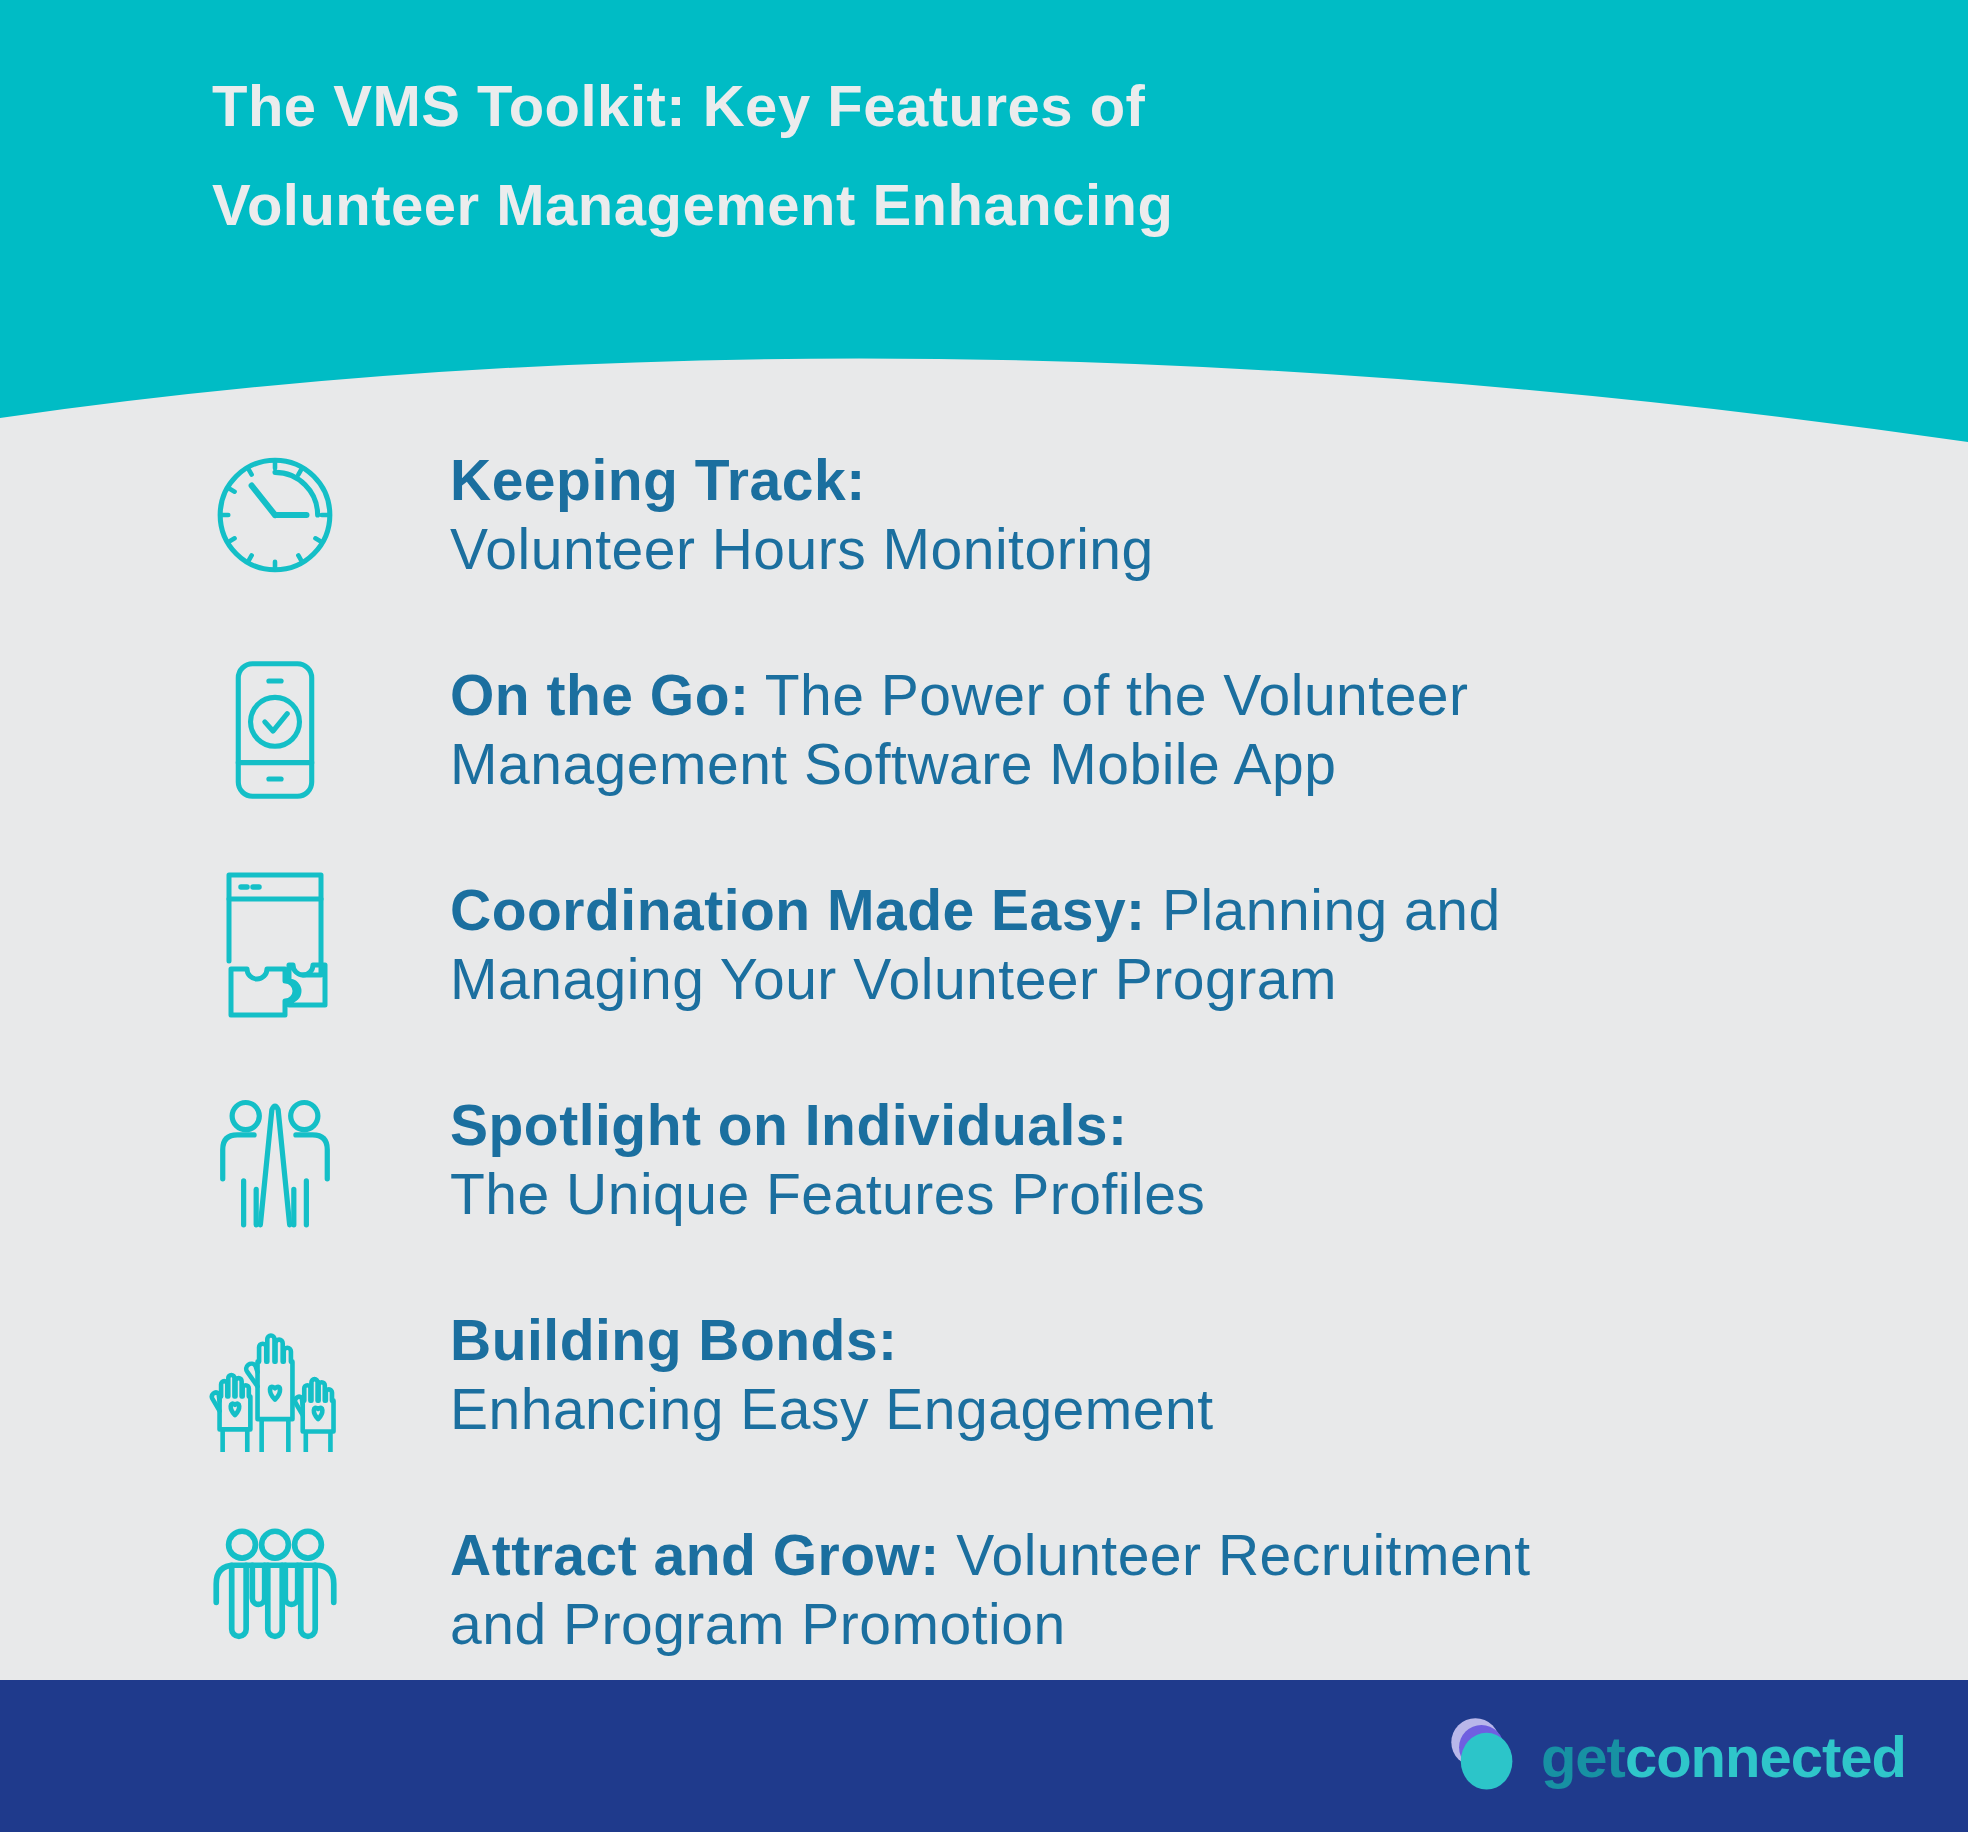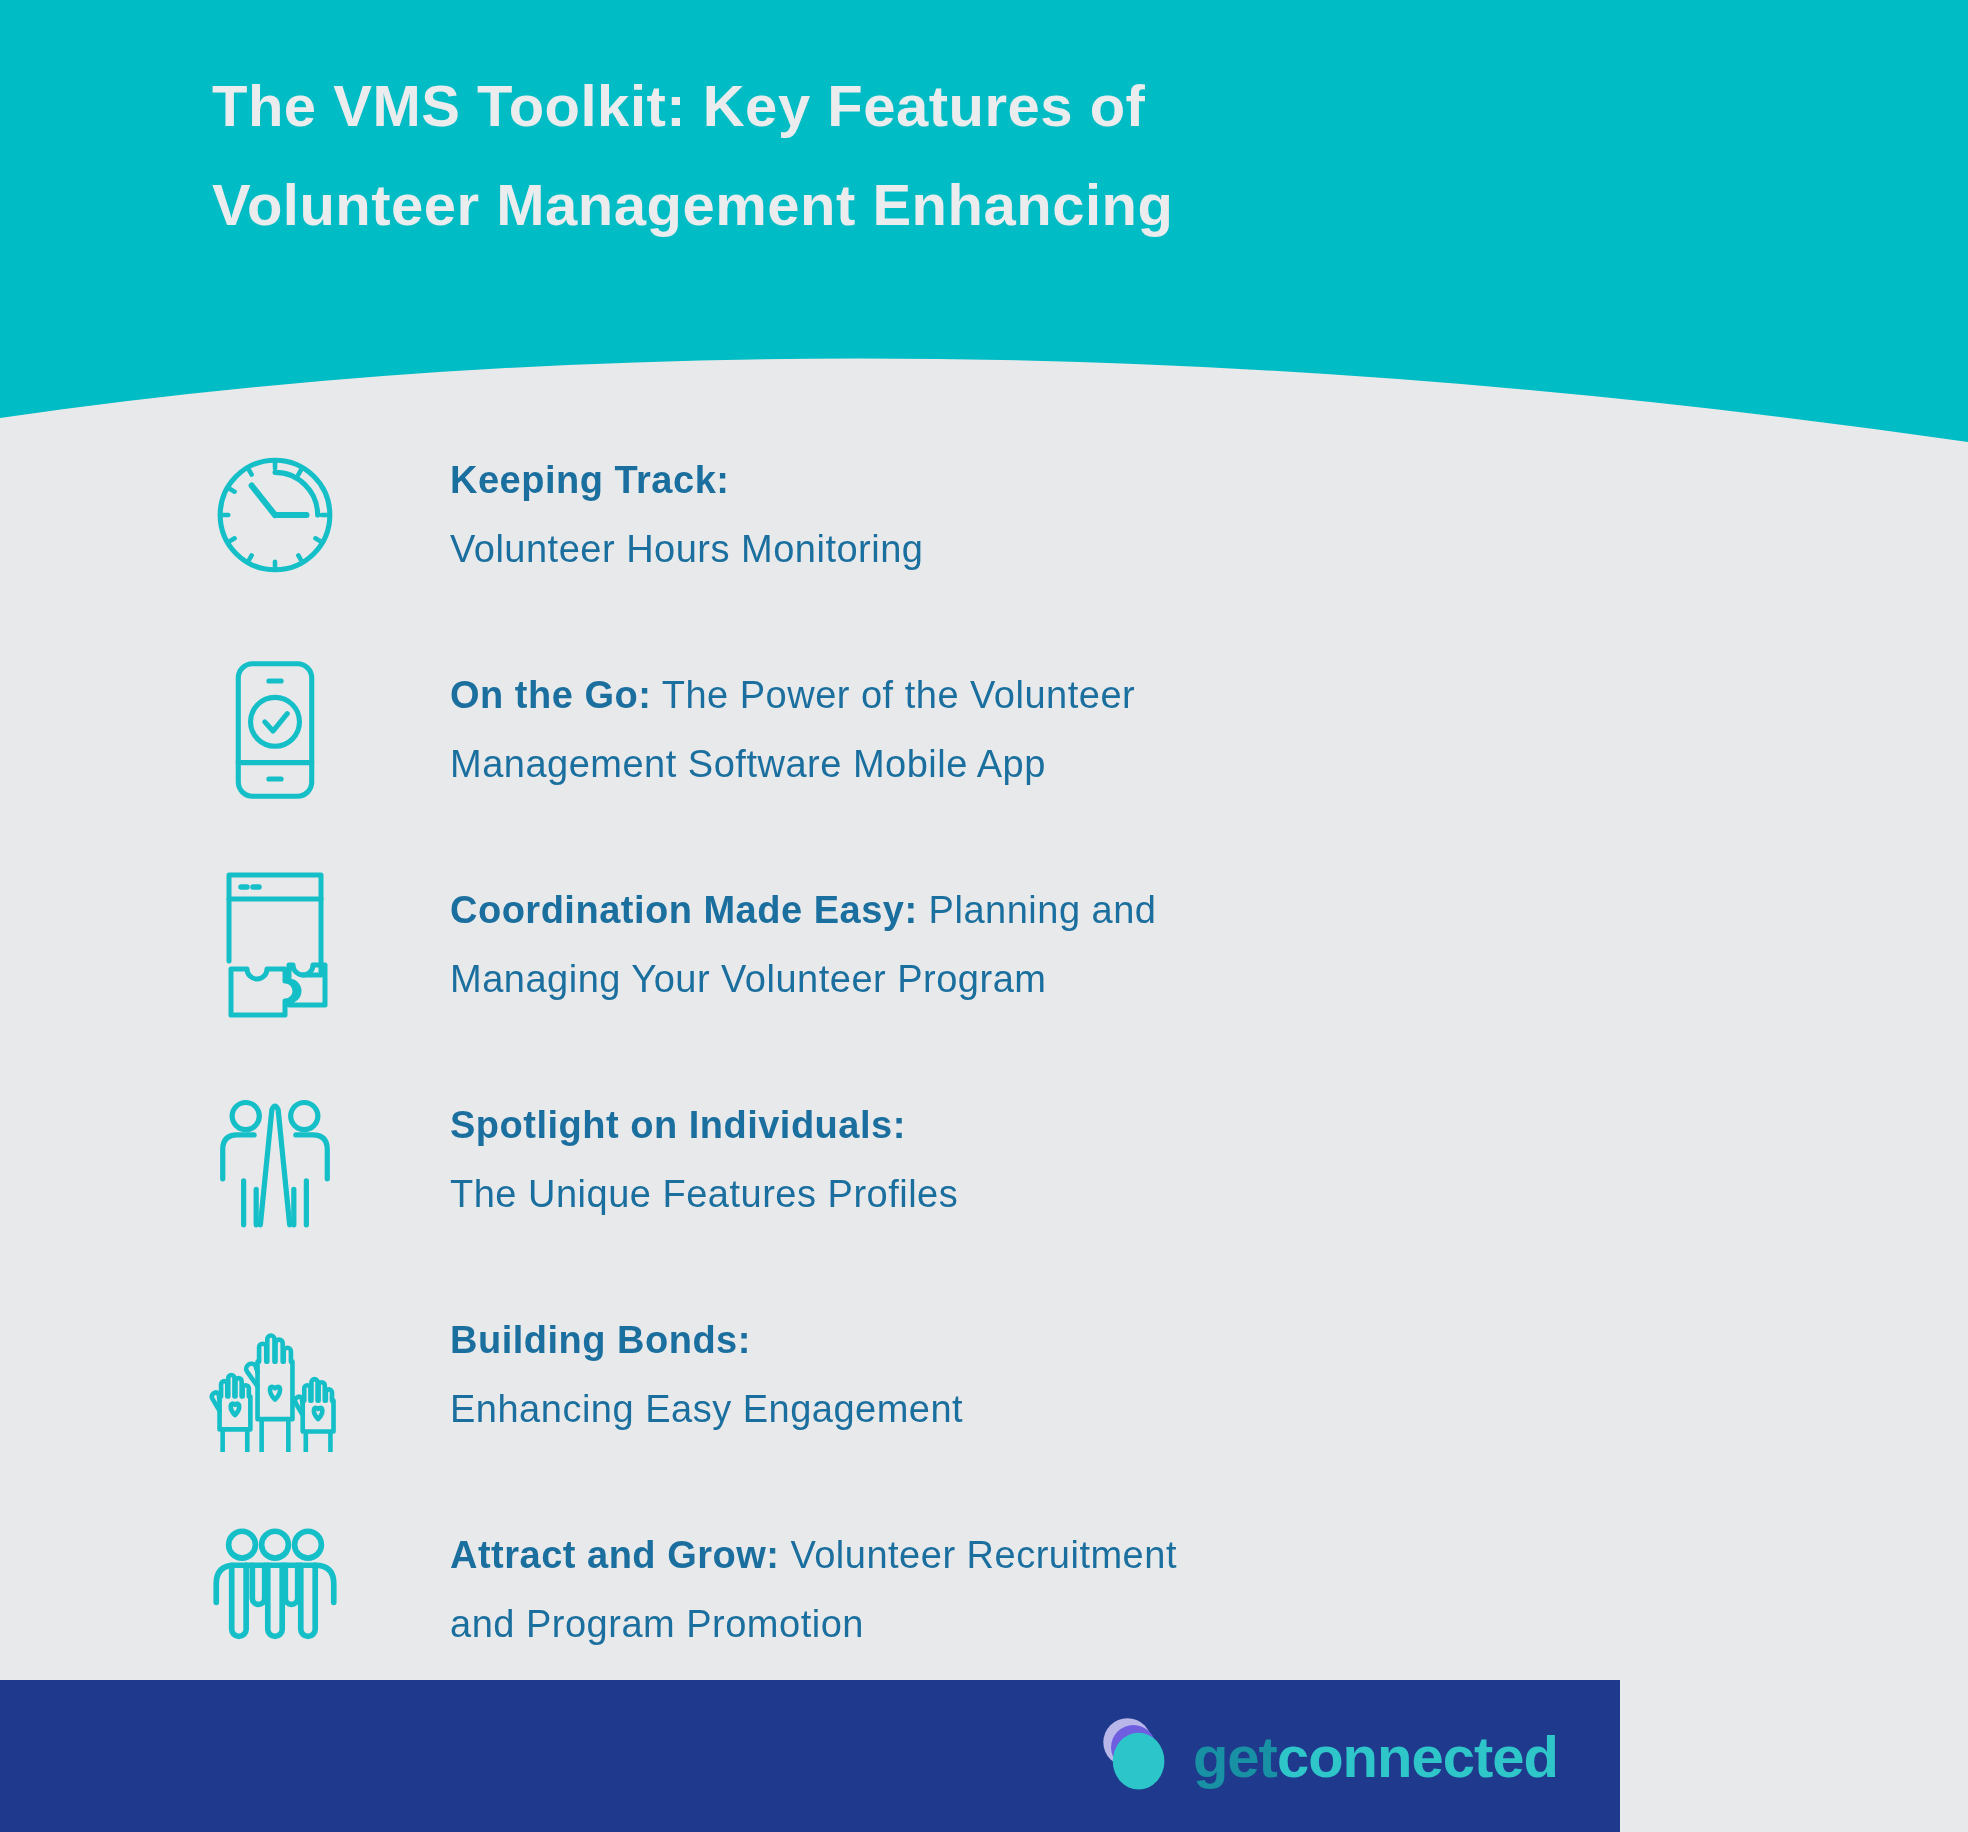--- a/index.html
+++ b/index.html
@@ -25,26 +25,26 @@
   .item{display:flex;align-items:center;}
   .item .icon{
     width:150px;height:150px;flex:none;margin-right:100px;
     display:flex;align-items:center;justify-content:center;
   }
   .item .icon svg{
     stroke:var(--icon-color);fill:none;
     stroke-linecap:round;stroke-linejoin:round;
   }
   .item .txt{
-    font-size:38px;line-height:69px;color:var(--text-color);
+    font-size:57px;line-height:69px;color:var(--text-color);
     letter-spacing:0.5px;
   }
   .item .txt strong{font-weight:700;}
   .footer{
-    position:absolute;left:0;bottom:0;width:1620px;height:152px;
+    position:absolute;left:0;bottom:0;width:1968px;height:152px;
     display:flex;align-items:center;justify-content:flex-end;
   }
   .logo{display:flex;align-items:center;margin-right:62px;}
   .logo-mark{width:86px;height:86px;margin-right:14px;}
   .logo-text{font-size:58px;font-weight:700;letter-spacing:-1px;}
 </style>
 </head>
 <body>
 
 <div class="page" style="--icon-color: #14bfc7; --text-color: #1b6f9f; background: rgb(232, 233, 234);">

